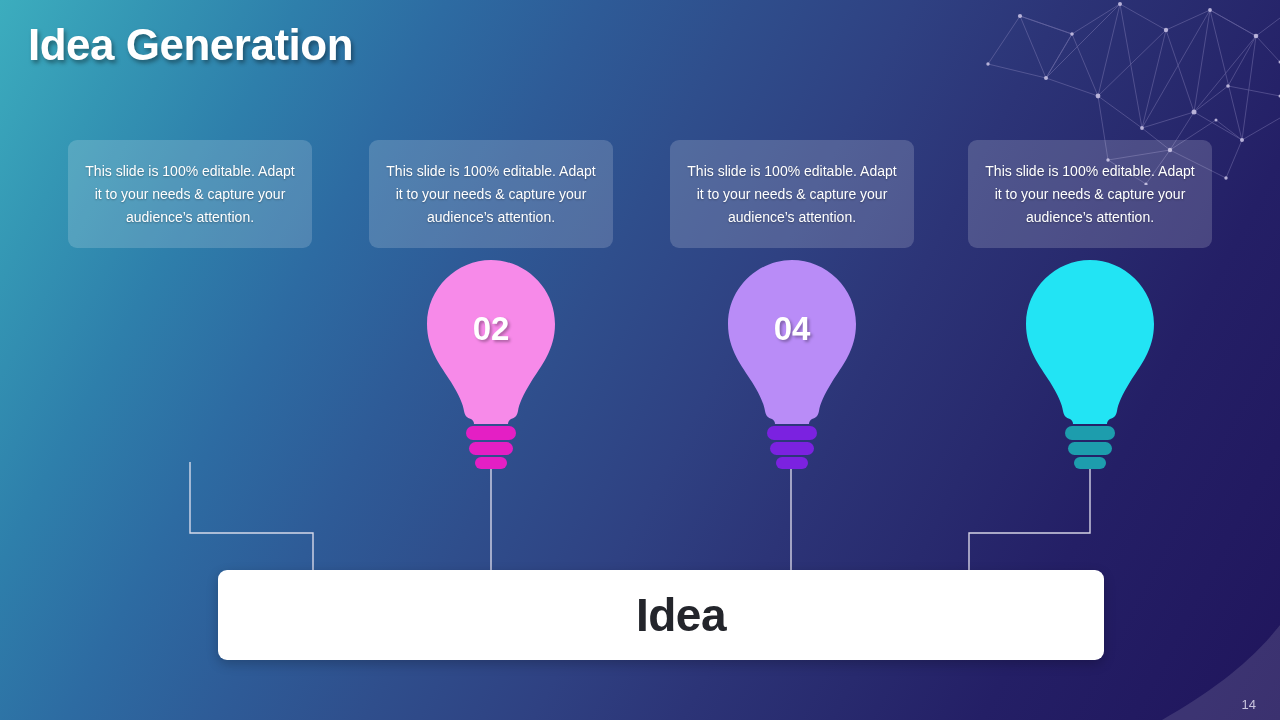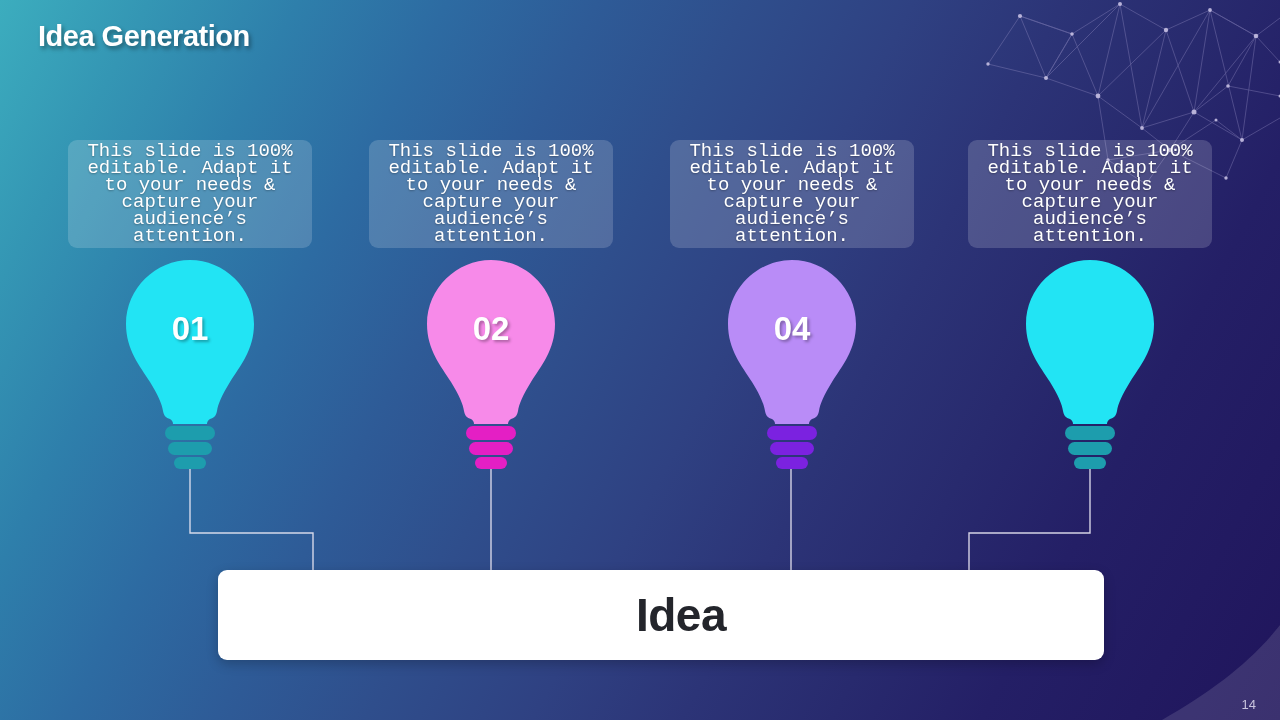--- a/index.html
+++ b/index.html
@@ -47,23 +47,23 @@
     right: 0;
     bottom: 0;
     width: 180px;
     height: 95px;
     pointer-events: none;
   }
 
   
   #title {
     position: absolute;
-    left: 38px;
+    left: 28px;
     top: 20px;
-    font-size: 29px;
+    font-size: 44px;
     font-weight: bold;
     color: #ffffff;
     letter-spacing: -0.5px;
     text-shadow: 2px 3px 4px rgba(0,0,0,0.38);
     white-space: nowrap;
   }
 
   
   #page-number {
     position: absolute;
@@ -91,26 +91,25 @@
     height: 108px;
     border-radius: 9px;
     background: rgba(255,255,255,0.17);
     box-sizing: border-box;
     display: flex;
     align-items: center;
     justify-content: center;
     padding: 0 14px;
   }
   .caption-text {
-    font-size: 19px;
-    line-height: 17px;
+    font-size: 14px;
+    line-height: 23px;
     color: #ffffff;
     text-align: center;
     text-shadow: 0 1px 2px rgba(0,0,0,0.30);
-    font-family: Liberation Mono, monospace;
   }
 
   
   .bulb {
     position: absolute;
     left: 50px;
     top: 258px;
     width: 144px;
     height: 205px;
   }
@@ -217,33 +216,20 @@
       <path d="M491,462 L491,572"></path>
       <path d="M791,462 L791,572"></path>
       <path d="M1090,462 L1090,533 L969,533 L969,572"></path>
     </g>
   </svg>
 
   <div class="column" style="left:68px;">
     <div class="caption">
       <div class="caption-text">This slide is 100% editable. Adapt it to your needs &amp; capture your audience’s attention.</div>
     </div>
-    <div class="bulb">
-      <svg width="144" height="205" viewBox="0 0 144 205">
-        <path d="M72,2 C106,2 136,30 136,66 C136,92 122,108 112,124
-                 C104,137 100,146 99,153 C98,158 96,160 92,161
-                 C90,162 89,164 89,166 L55,166 C55,164 54,162 52,161
-                 C48,160 46,158 45,153 C44,146 40,137 32,124
-                 C22,108 8,92 8,66 C8,30 38,2 72,2 Z" fill="#22e4f4"></path>
-        <rect x="47" y="168" width="50" height="14" rx="7" fill="#1d9dad"></rect>
-        <rect x="50" y="184" width="44" height="13" rx="6.5" fill="#1d9dad"></rect>
-        <rect x="56" y="199" width="32" height="12" rx="6" fill="#1d9dad"></rect>
-      </svg>
-      <div class="bulb-number">01</div>
-    </div>
   </div>
 
   <div class="column" style="left:369px;">
     <div class="caption">
       <div class="caption-text">This slide is 100% editable. Adapt it to your needs &amp; capture your audience’s attention.</div>
     </div>
     <div class="bulb">
       <svg width="144" height="205" viewBox="0 0 144 205">
         <path d="M72,2 C106,2 136,30 136,66 C136,92 122,108 112,124
                  C104,137 100,146 99,153 C98,158 96,160 92,161

